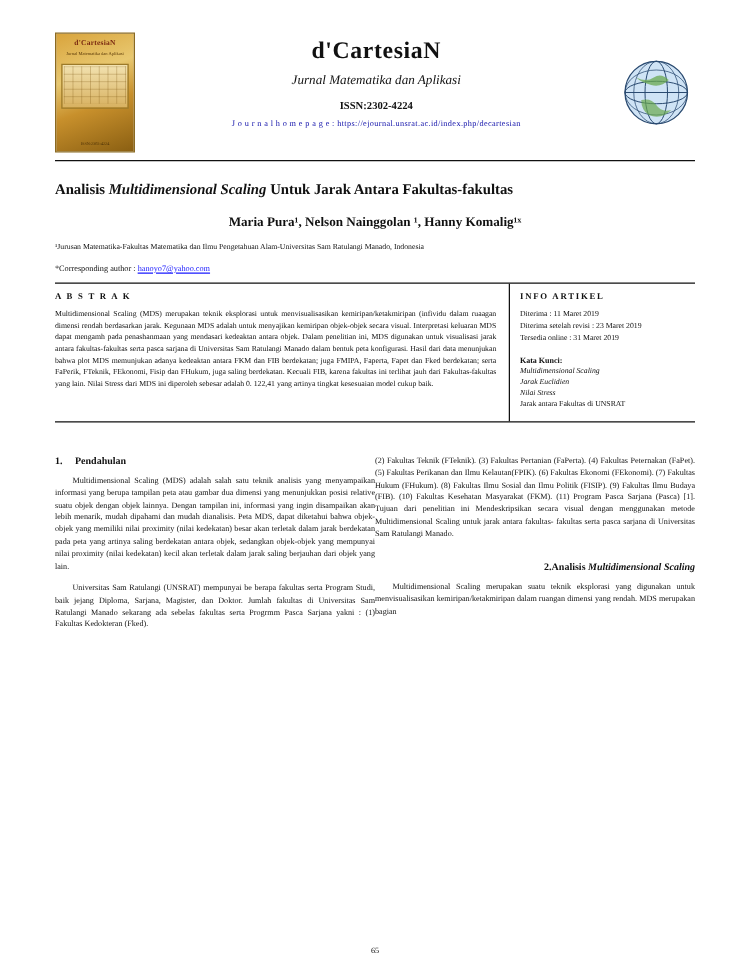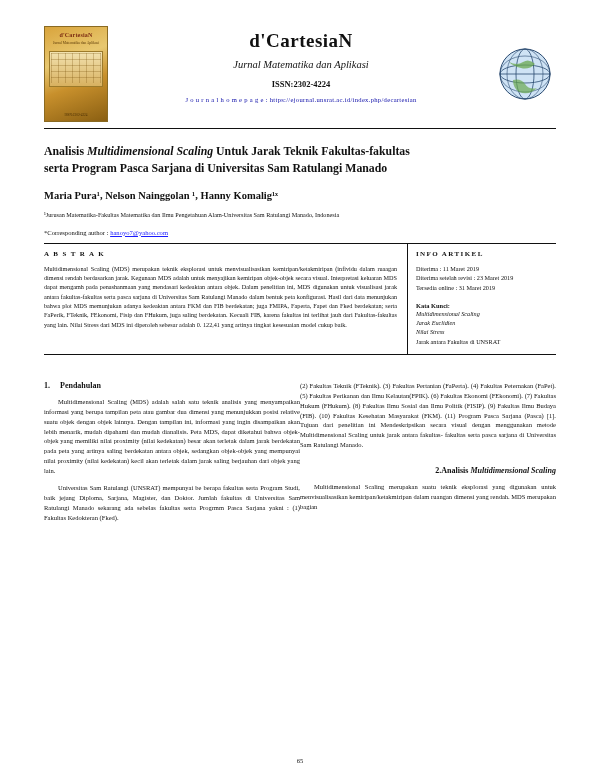--- a/index.html
+++ b/index.html
@@ -58,21 +58,21 @@
 
   .globe { width:62px; flex:0 0 62px; display:flex; align-items:center; justify-content:center; }
 
   .rule { border-top:1px solid #111; margin-top:6px; }
 
   
   h1.title {
     font-size:11.8px; line-height:1.45; margin:14px 0 0 0; font-weight:bold;
   }
   h1.title em { font-style:italic; }
-  .authors { font-size:10.5px; font-weight:bold; margin-top:13px; }
+  .authors { font-size:10.5px; font-weight:bold; margin-top:13px;text-align:center; }
   .affil { font-size:6.2px; margin-top:10px; line-height:1.4; }
   .corr { font-size:6.6px; margin-top:9px; }
   .corr a { color:#1a1aff; }
 
   
   .abs-wrap { margin-top:7px; border-top:1px solid #111; border-bottom:1px solid #111; display:flex; }
   .abs-left { flex:1 1 auto; padding:6px 10px 8px 0; border-right:1px solid #111; }
   .abs-right { flex:0 0 140px; padding:6px 0 8px 8px; }
   .abs-head { font-size:7px; font-weight:bold; letter-spacing:1.4px; }
   .abs-body {
@@ -129,22 +129,21 @@
         <line x1="3" y1="28" x2="53" y2="28" stroke="#2a4a70" stroke-width="0.8"></line>
         <path d="M12 16 q8 4 14 0 q6 -4 12 2 q-6 6 -14 4 q-8 -2 -12 -6 z" fill="#6aa84f" opacity="0.75"></path>
         <path d="M16 34 q8 -2 12 4 q4 6 12 4 q-8 8 -18 4 q-6 -4 -6 -12 z" fill="#6aa84f" opacity="0.7"></path>
       </svg>
     </div>
   </div>
 
   <div class="rule"></div>
 
   <h1 class="title">
-    <span>Analisis </span><em>Multidimensional Scaling</em><span> Untuk Jarak Teknik Fakultas-fakultas</span><br>
-    <span>serta Program Pasca Sarjana di Universitas Sam Ratulangi Manado</span>
+    <span>Analisis </span><em>Multidimensional Scaling</em><span> Untuk Jarak Antara Fakultas-fakultas</span><br>
   </h1>
 
   <div class="authors">Maria Pura¹, Nelson Nainggolan ¹, Hanny Komalig¹ˣ</div>
   <div class="affil">¹Jurusan Matematika-Fakultas Matematika dan Ilmu Pengetahuan Alam-Universitas Sam Ratulangi Manado, Indonesia</div>
   <div class="corr">
     <span>*Corresponding author : </span><a href="#">hanoyo7@yahoo.com</a>
   </div>
 
   <div class="abs-wrap">
     <div class="abs-left">

